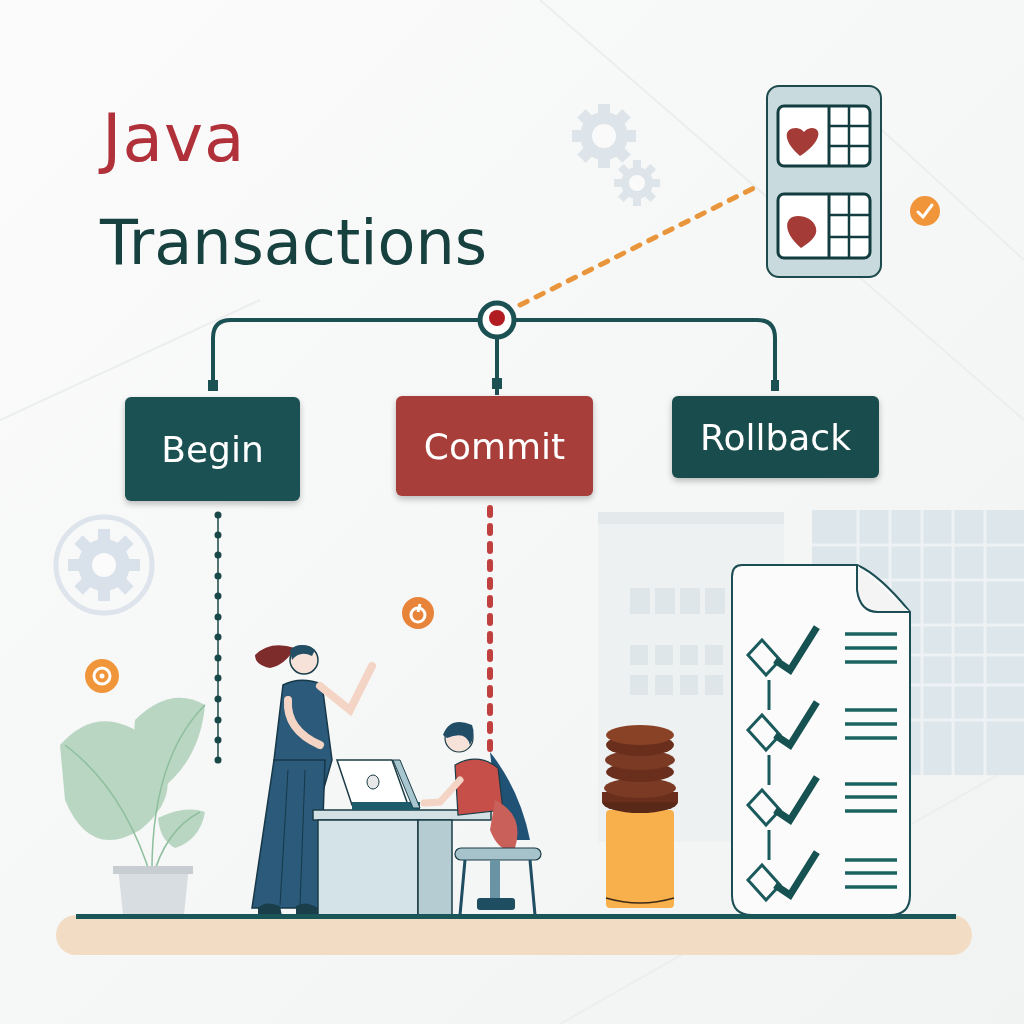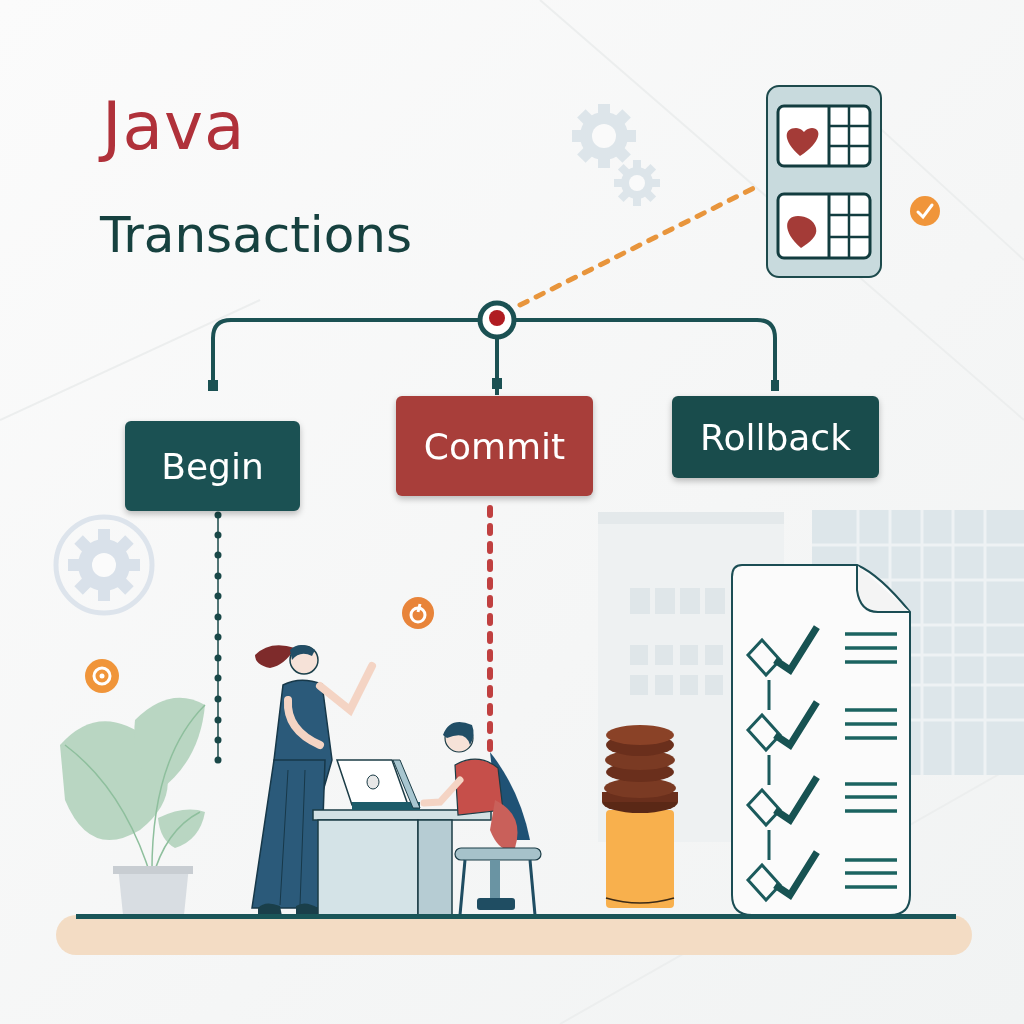--- a/index.html
+++ b/index.html
@@ -1,24 +1,24 @@
 <!DOCTYPE html>
 <html><head>
 <meta charset="utf-8">
 <style>
   html,body{margin:0;padding:0;}
   body{width:1024px;height:1024px;position:relative;overflow:hidden;
     background:linear-gradient(135deg,#fbfbfb 0%,#f5f6f6 60%,#f1f3f3 100%);
     font-family:"DejaVu Sans","Liberation Sans",sans-serif;}
   .abs{position:absolute;}
-  .title-java{left:102px;top:88px;font-size:66px;color:#b0313a;font-weight:400;letter-spacing:1px;}
-  .title-tx{left:100px;top:206px;font-size:50px;color:#16413f;font-weight:400;}
+  .title-java{left:102px;top:100px;font-size:66px;color:#b0313a;font-weight:400;letter-spacing:1px;}
+  .title-tx{left:100px;top:206px;font-size:62px;color:#16413f;font-weight:400;}
   .btn{position:absolute;display:flex;align-items:center;justify-content:center;
     color:#fff;font-size:36px;border-radius:6px;box-shadow:0 3px 6px rgba(0,0,0,0.25);}
-  .btn-begin{left:125px;top:397px;width:175px;height:90px;background:#1b5153;margin-top:24px;}
+  .btn-begin{left:125px;top:397px;width:175px;height:104px;background:#1b5153;}
   .btn-commit{left:396px;top:396px;width:197px;height:100px;background:#a83e3a;}
   .btn-rollback{left:672px;top:396px;width:207px;height:82px;background:#194c4c;}
   svg{position:absolute;left:0;top:0;}
 </style>
 </head>
 <body>
 
 <svg width="1024" height="1024" viewBox="0 0 1024 1024">
 
   <g stroke="#eceeee" stroke-width="2" fill="none">

